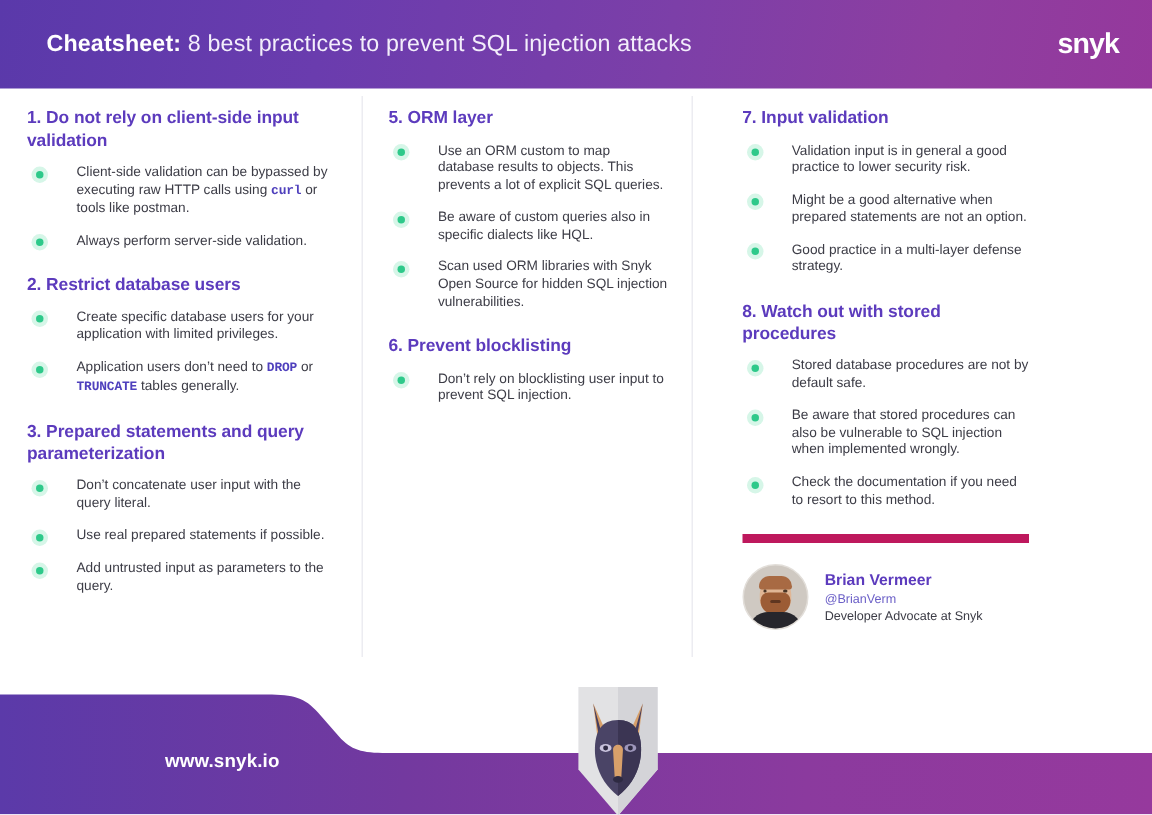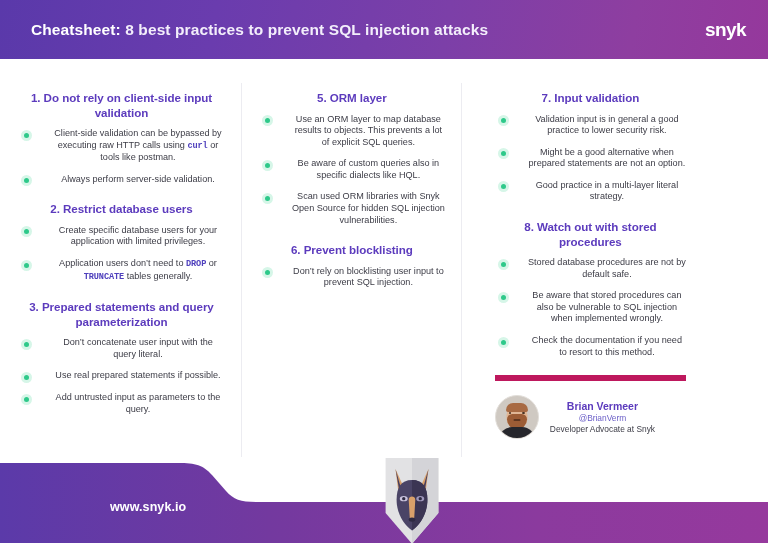--- a/index.html
+++ b/index.html
@@ -18,33 +18,32 @@
     display:flex;align-items:center;
   }
   .header-title{
     margin-left:31px;
     color:#ffffff;
     font-size:15.5px;
     letter-spacing:.1px;
     white-space:nowrap;
   }
   .header-title b{font-weight:bold;}
-  .header-title span.sub{font-weight:bold;color:#f3eefb;}
+  .header-title span.sub{font-weight:normal;color:#f3eefb;}
   .brand{
     position:absolute;right:22px;top:50%;transform:translateY(-50%);
     color:#ffffff;font-size:19px;font-weight:bold;letter-spacing:-.6px;
   }
 
   
   .content{
-    position:absolute;left:0;top:67px;width:704px;height:400px;
+    position:absolute;left:0;top:48px;width:704px;height:400px;
     display:flex;
     box-sizing:border-box;
     padding:24px 18px 0 18px;
-    text-align:center;
   }
   .col{
     position:relative;
     box-sizing:border-box;
   }
   .col-1{width:252px;padding-right:16px;}
   .col-2{width:246px;padding-left:18px;padding-right:16px;}
   .col-3{width:252px;padding-left:34px;}
   .col-2::before,.col-3::before{
     content:"";position:absolute;left:0;top:-8px;bottom:10px;width:1px;
@@ -206,21 +205,21 @@
     </div>
   </div>
 
   <div class="col col-2">
 
     <div class="sec">
       <div class="sec-title">5. ORM layer</div>
       <ul class="bullets">
         <li class="bullet">
           <span class="dot"></span>
-          <span>Use an ORM layer to map database results to objects. This prevents a lot of explicit SQL queries.</span>
+          <span>Use an ORM custom to map database results to objects. This prevents a lot of explicit SQL queries.</span>
         </li>
         <li class="bullet">
           <span class="dot"></span>
           <span>Be aware of custom queries also in specific dialects like HQL.</span>
         </li>
         <li class="bullet">
           <span class="dot"></span>
           <span>Scan used ORM libraries with Snyk Open Source for hidden SQL injection vulnerabilities.</span>
         </li>
       </ul>
@@ -244,21 +243,21 @@
         <li class="bullet">
           <span class="dot"></span>
           <span>Validation input is in general a good practice to lower security risk.</span>
         </li>
         <li class="bullet">
           <span class="dot"></span>
           <span>Might be a good alternative when prepared statements are not an option.</span>
         </li>
         <li class="bullet">
           <span class="dot"></span>
-          <span>Good practice in a multi-layer literal strategy.</span>
+          <span>Good practice in a multi-layer defense strategy.</span>
         </li>
       </ul>
     </div>
 
     <div class="sec">
       <div class="sec-title">8. Watch out with stored procedures</div>
       <ul class="bullets">
         <li class="bullet">
           <span class="dot"></span>
           <span>Stored database procedures are not by default safe.</span>

